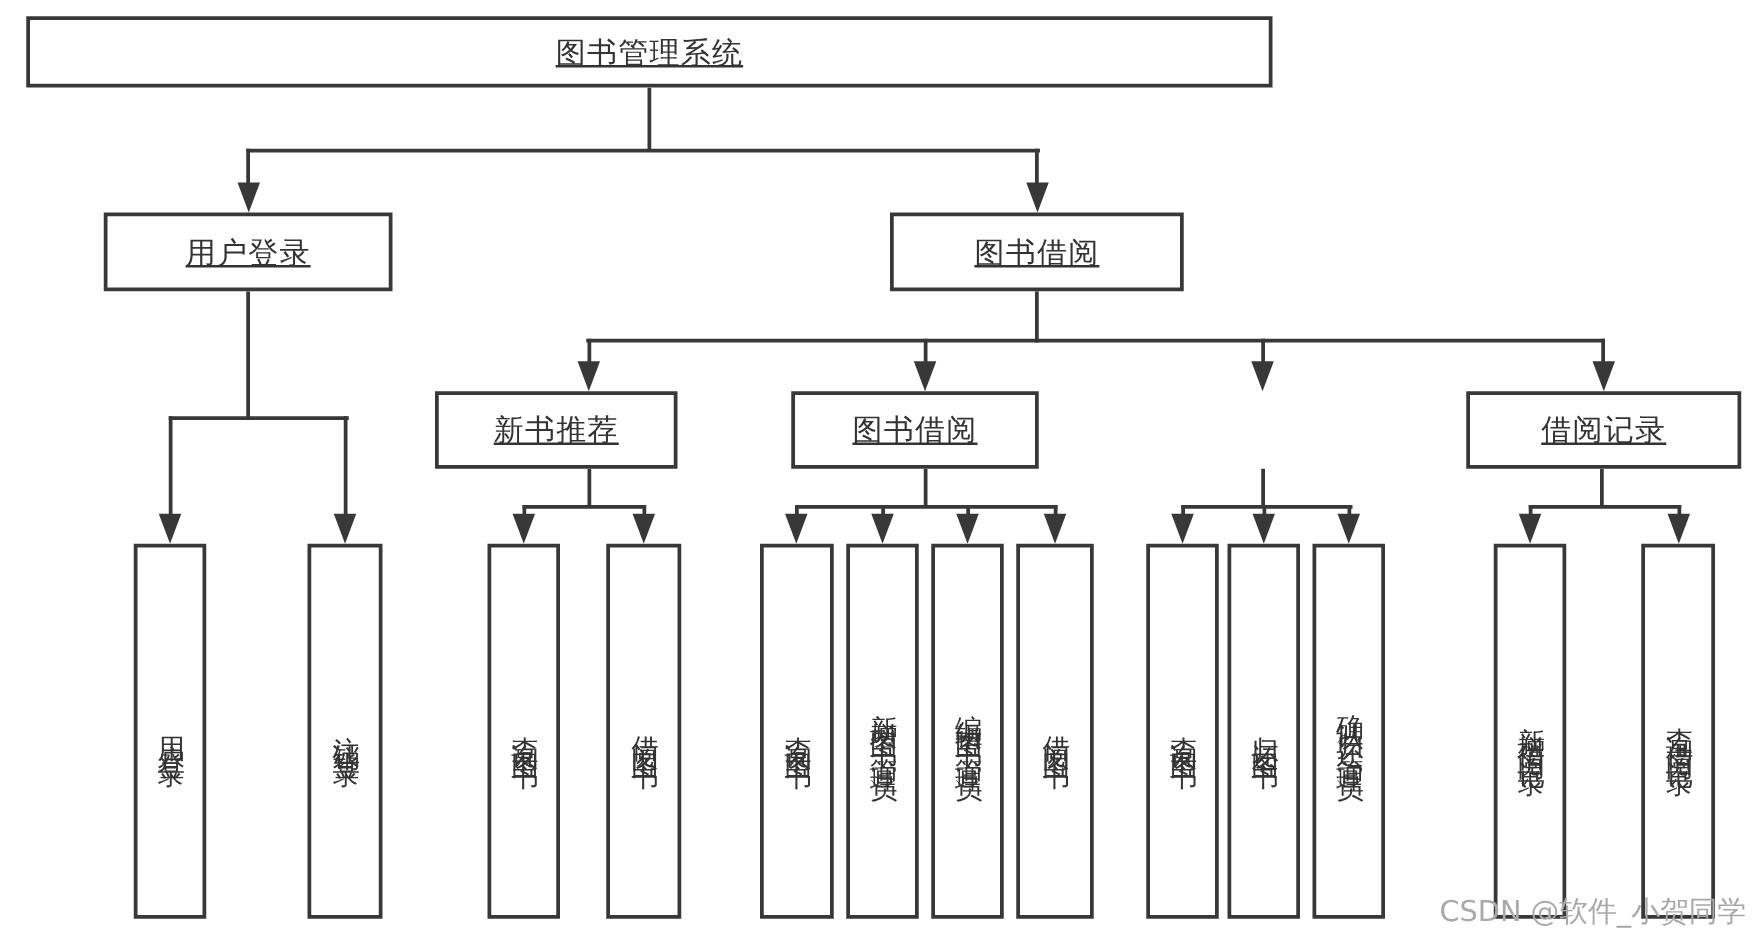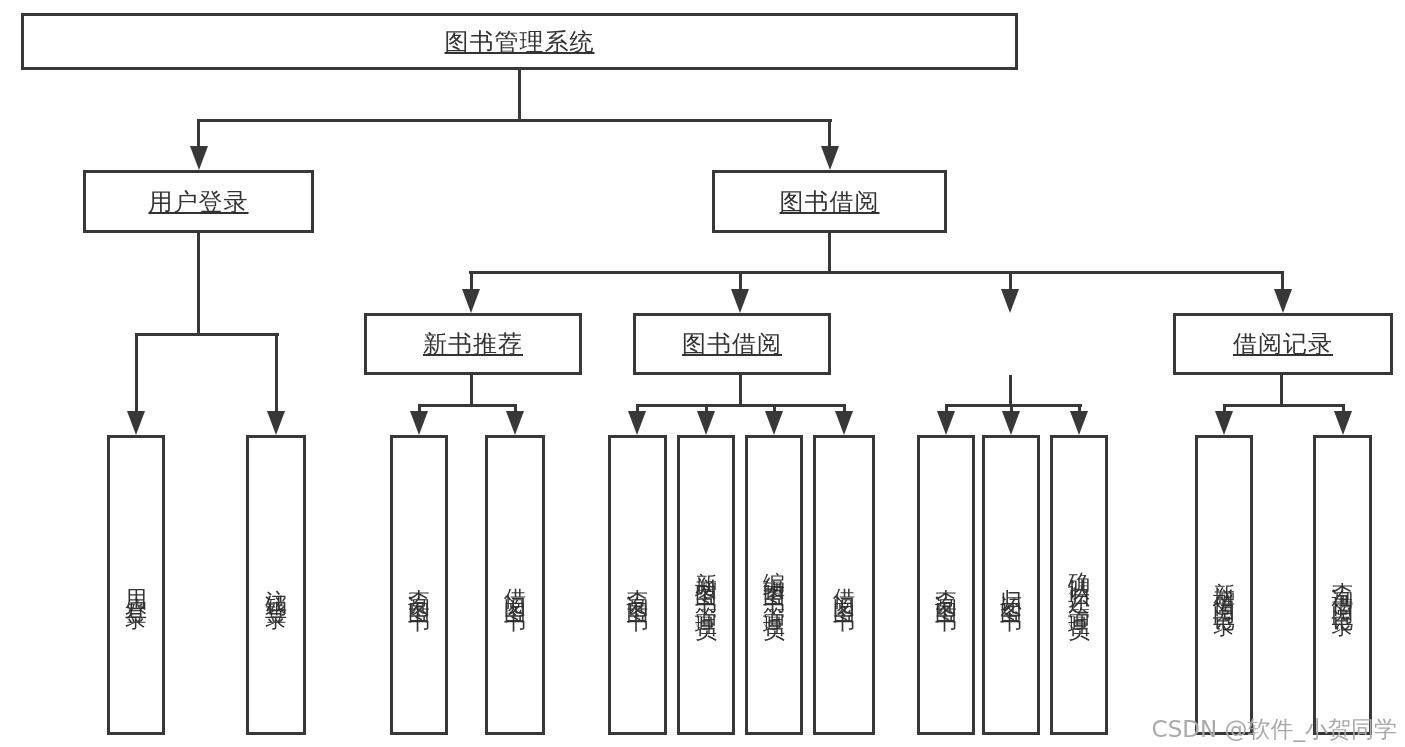--- a/index.html
+++ b/index.html
@@ -132,21 +132,21 @@
     <span class="hlabel">图书管理系统</span>
   </div>
 
   <div class="box" style="left:83px;top:170px;width:231px;height:63px">
     <span class="hlabel">用户登录</span>
   </div>
   <div class="box" style="left:712px;top:170px;width:235px;height:63px">
     <span class="hlabel">图书借阅</span>
   </div>
 
-  <div class="box" style="left:364px;top:313px;width:218px;height:62px">
+  <div class="box" style="left:348px;top:313px;width:194px;height:62px">
     <span class="hlabel">新书推荐</span>
   </div>
   <div class="box" style="left:633px;top:313px;width:198px;height:62px">
     <span class="hlabel">图书借阅</span>
   </div>
   <div class="box" style="left:1173px;top:313px;width:220px;height:62px">
     <span class="hlabel">借阅记录</span>
   </div>
 
   <div class="box" style="left:107px;top:435px;width:58px;height:300px">

